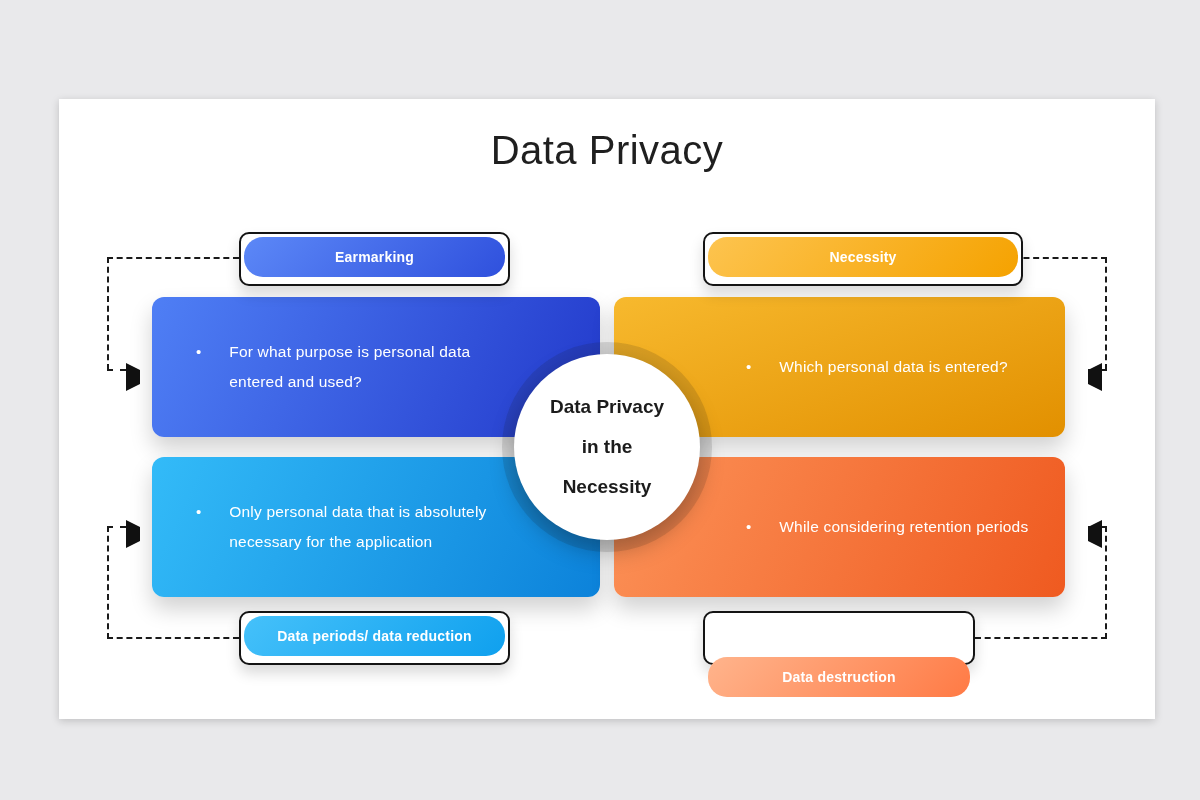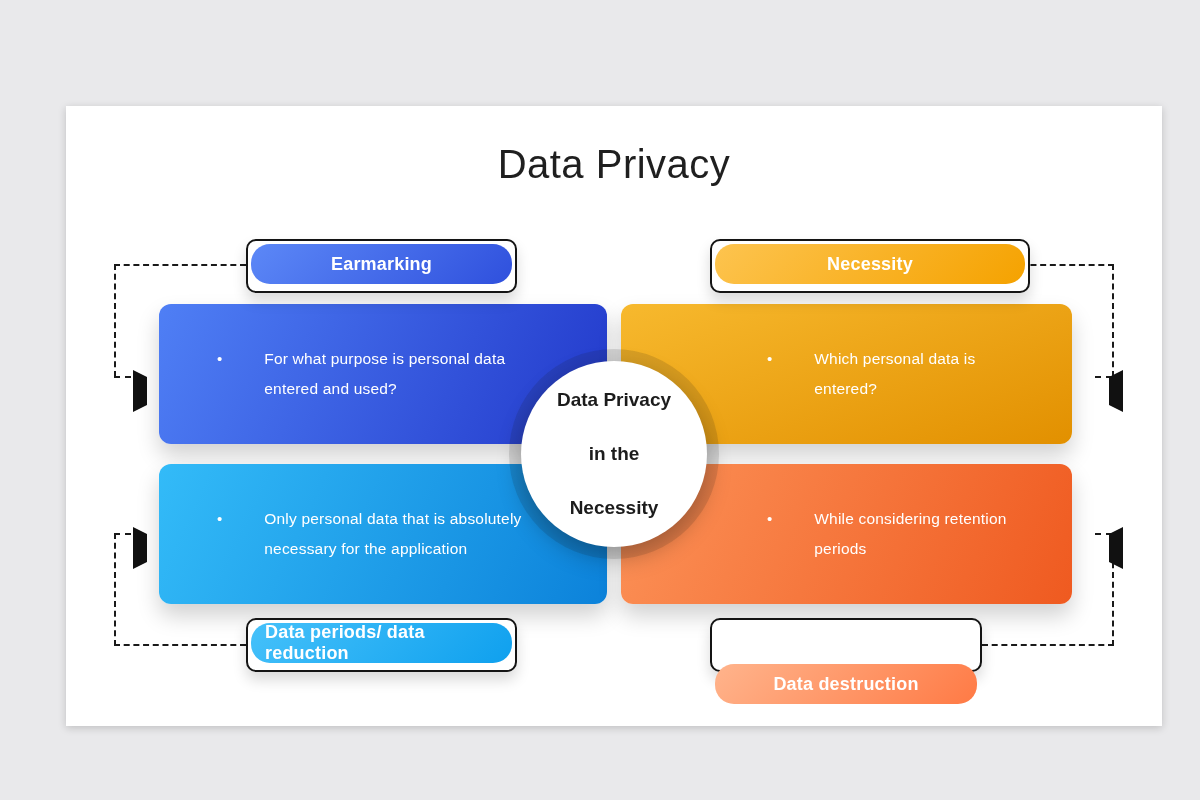--- a/index.html
+++ b/index.html
@@ -1,15 +1,15 @@
 <!DOCTYPE html>
 <html><head>
 <meta charset="utf-8">
 <style>
-  * { margin:0; padding:14px; box-sizing:border-box; }
+  * { margin:0; padding:7px; box-sizing:border-box; }
   html,body { width:1200px; height:800px; }
   body {
     background:#e9e9eb;
     font-family:"Liberation Sans", sans-serif;
     position:relative;
     overflow:hidden;
   }
   .slide {
     position:absolute; left:52px; top:92px; width:1096px; height:620px;
     background:#ffffff;
@@ -63,21 +63,21 @@
   
   .pill {
     position:absolute; height:54px; z-index:4;
     border:2px solid #141414; border-radius:10px; background:#ffffff;
     padding:3px 3px 7px 3px;
     box-shadow:0 8px 14px rgba(0,0,0,0.15);
   }
   .pill-inner {
     width:100%; height:100%; border-radius:19px;
     display:flex; align-items:center; justify-content:center;
-    color:#ffffff; font-size:18px; font-weight:700; letter-spacing:0.2px;
+    color:#ffffff; font-size:14px; font-weight:700; letter-spacing:0.2px;
   }
   .pill-earmarking   { left:180px; top:133px; width:271px; }
   .pill-earmarking   .pill-inner { background:linear-gradient(135deg,#5c88f7,#2f50dd); }
   .pill-necessity    { left:644px; top:133px; width:320px; }
   .pill-necessity    .pill-inner { background:linear-gradient(135deg,#fdc44f,#f5a200); }
   .pill-economy      { left:180px; top:512px; width:271px; }
   .pill-economy      .pill-inner { background:linear-gradient(135deg,#45c1fa,#0fa0ee); }
   .pill-destruction  { left:644px; top:512px; width:272px; }
   .pill-destruction  .pill-inner { background:linear-gradient(135deg,#ffb48c,#ff7a45);margin-top:41px; }
 

